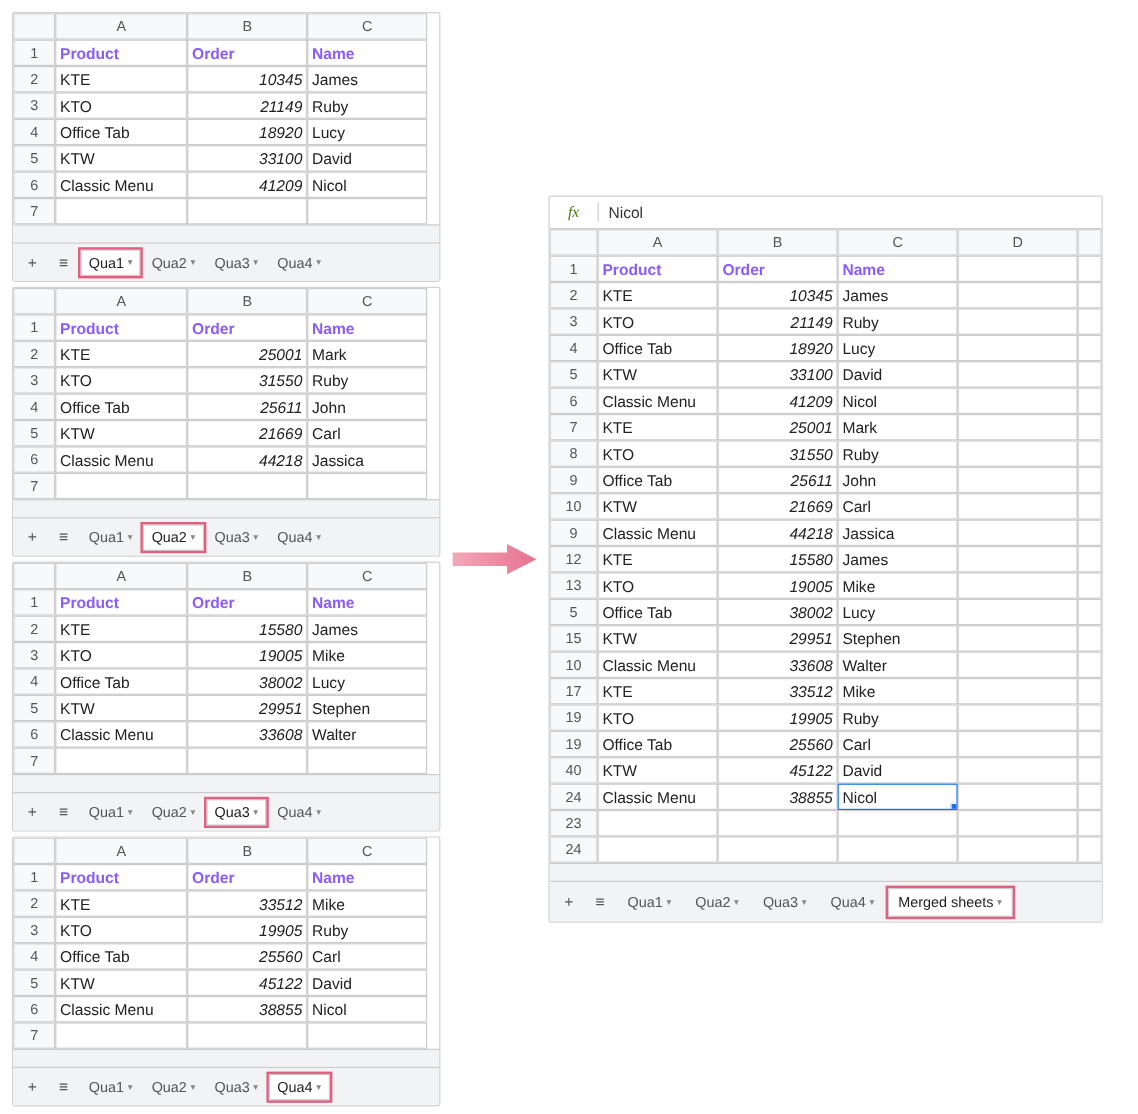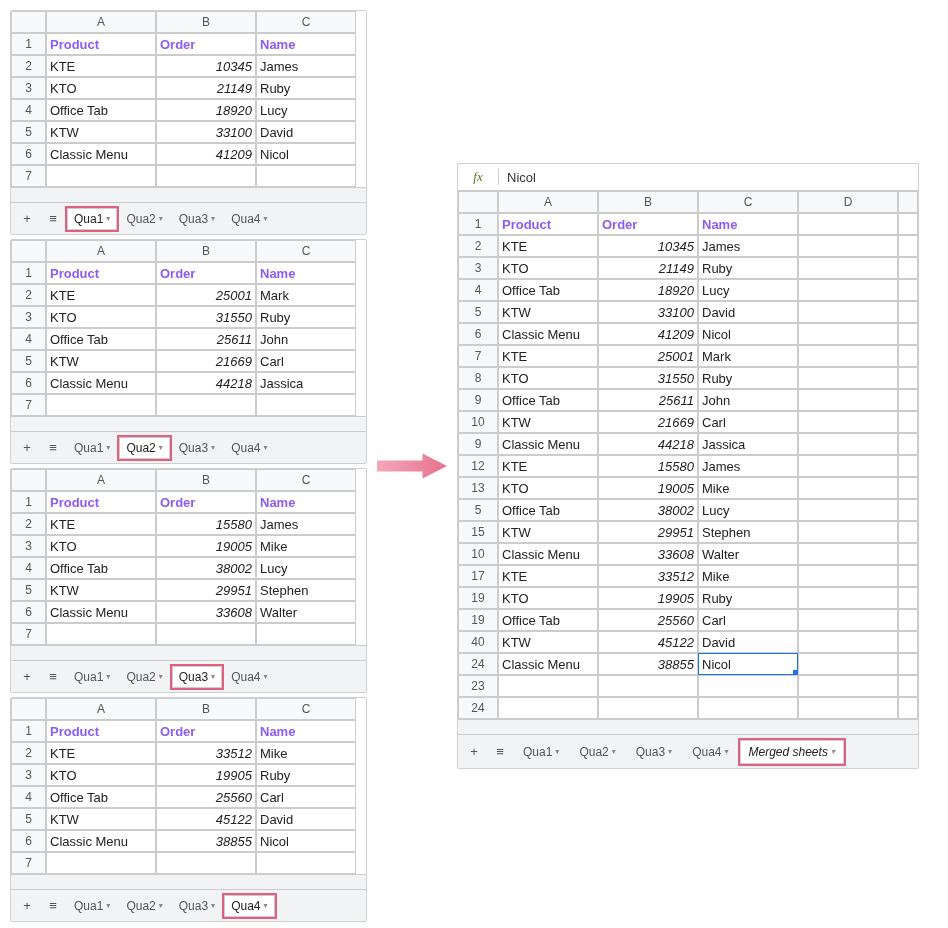--- a/index.html
+++ b/index.html
@@ -95,21 +95,21 @@
   .big-sheet .w-e{width:20px;}
   .sel-cell {
     border:1.5px solid #1a73e8; position:relative;
   }
   .sel-cell::after{
     content:""; position:absolute; right:-3px; bottom:-3px;
     width:6px; height:6px; background:#1a73e8; border:1px solid #fff;
   }
   .big-sheet .tab-bar{ height:34px;}
   .big-sheet .tab{ padding:4px 8px;}
-  .big-sheet .tab.mhl{ outline:2px solid #e06080; outline-offset:0; border-radius:0;font-style:italic;}
+  .big-sheet .tab.mhl{ outline:2px solid #e06080; outline-offset:0; border-radius:0;}
 </style>
 </head>
 <body>
 
 <div class="workspace">
   <div class="left-col" id="left-col">
       <div class="mini-sheet">
         <div class="col-headers">
           <div class="corner"></div>
           <div class="colhead w-a">A</div>

